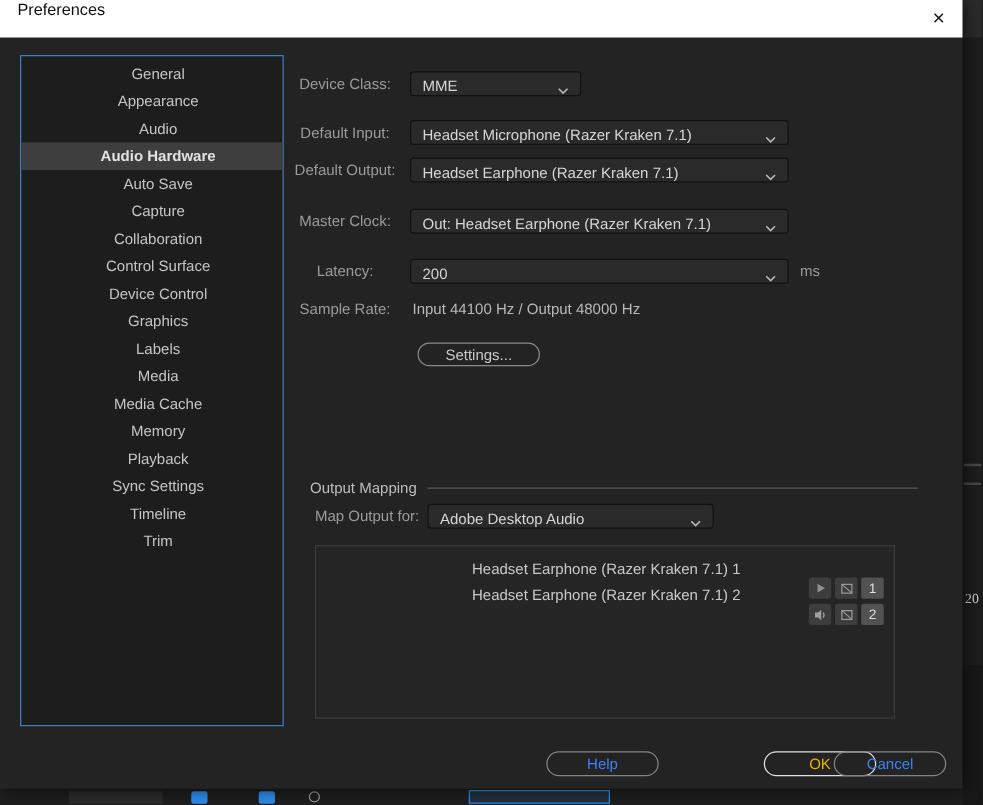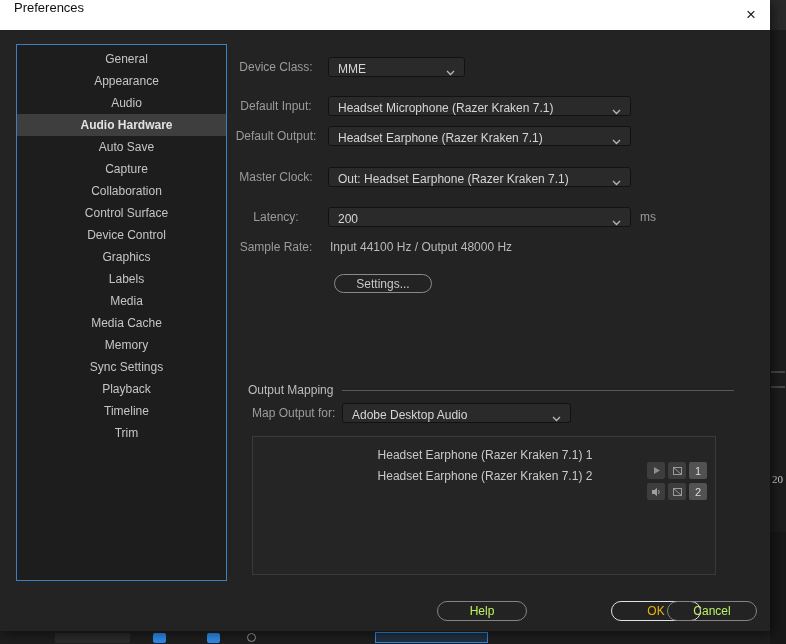--- a/index.html
+++ b/index.html
@@ -40,21 +40,21 @@
   .map-panel { position: absolute; left: 252px; top: 436px; width: 464px; height: 139px;
                background: #252525; border: 1px solid #3a3a3a; padding: 11px 8px 0 10px; }
   .map-row { display: flex; align-items: center; height: 21px; font-size: 12px; color: #c9c9c9; flex-direction: column; }
   .row-icons { margin-left: auto; display: flex; gap: 3px; }
   .icon-box { width: 18px; height: 17px; background: #3d3d3d; border-radius: 2px;
               display: flex; align-items: center; justify-content: center; cursor: pointer; }
   .num-box { font-size: 11px; color: #dcdcdc; background: #525252; }
 
   
   .pill-btn { position: absolute; top: 601px; width: 90px; height: 20px; border: 1px solid #848484;
-              border-radius: 10px; color: #bef264; font-size: 12px; background: transparent;
+              border-radius: 10px; color: #3b82f6; font-size: 12px; background: transparent;
               display: flex; align-items: center; justify-content: center; cursor: pointer; }
   .pill-btn.primary { border-color: #e2e2e2; color: #eab308; margin-left: 44px; }
 
   
   .bg-right { position: absolute; left: 770px; top: 0; width: 16px; height: 532px; background: #1d1d1d; font-family: Liberation Serif, serif; }
   .bg-right .top-block { position: absolute; left: 0; top: 0; width: 16px; height: 30px; background: #2a2a2a; }
   .bg-right .hline { position: absolute; left: 1px; width: 14px; height: 2px; background: #474747; }
   .bg-right .frag-text { position: absolute; left: 2px; top: 473px; font-size: 11px; color: #cfcfcf; }
   .bg-bottom { position: absolute; left: 0; top: 631px; width: 770px; height: 13px; background: #1e1e1e; }
   .bb-box1 { position: absolute; left: 55px; top: 2px; width: 75px; height: 10px; background: #2b2b2b; }
@@ -96,22 +96,22 @@
       <div class="side-item">Auto Save</div>
       <div class="side-item">Capture</div>
       <div class="side-item">Collaboration</div>
       <div class="side-item">Control Surface</div>
       <div class="side-item">Device Control</div>
       <div class="side-item">Graphics</div>
       <div class="side-item">Labels</div>
       <div class="side-item">Media</div>
       <div class="side-item">Media Cache</div>
       <div class="side-item">Memory</div>
+      <div class="side-item">Playback</div>
       <div class="side-item">Sync Settings</div>
-      <div class="side-item">Playback</div>
       <div class="side-item">Timeline</div>
       <div class="side-item">Trim</div>
     </div>
 
     <div class="flabel" style="top:57px">Device Class:</div>
     <div class="dropdown" style="left:328px;top:57px;width:137px">
       <span class="dd-value">MME</span>
       <span class="chev">
         <svg width="9" height="6" viewBox="0 0 9 6">
             <path d="M1 1l3.5 3.5L8 1" fill="none" stroke="#b8b8b8" stroke-width="1.3"></path>

